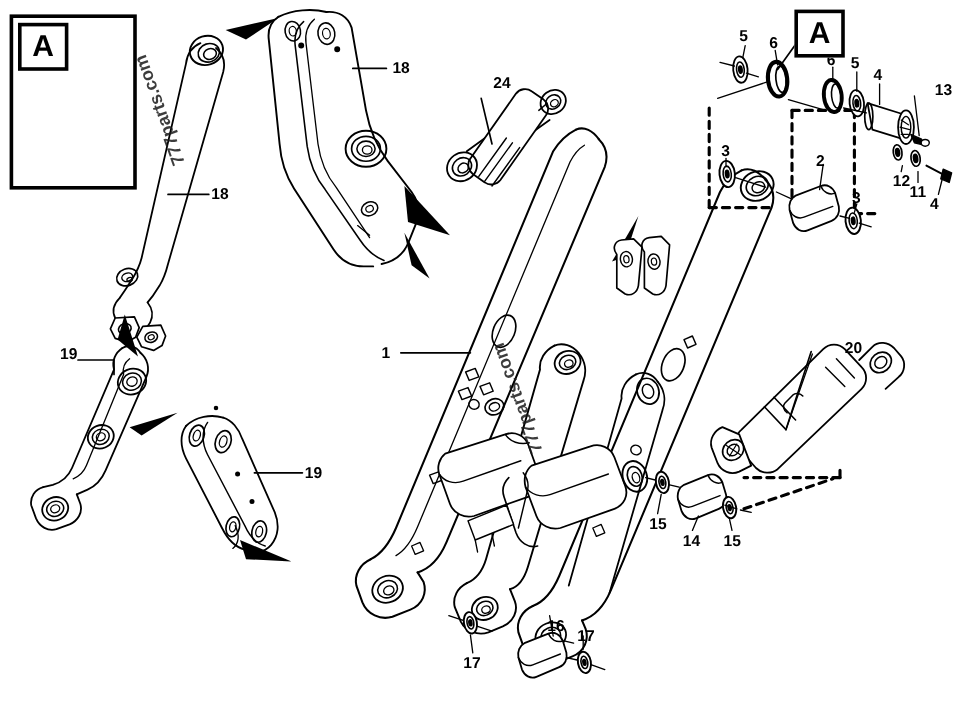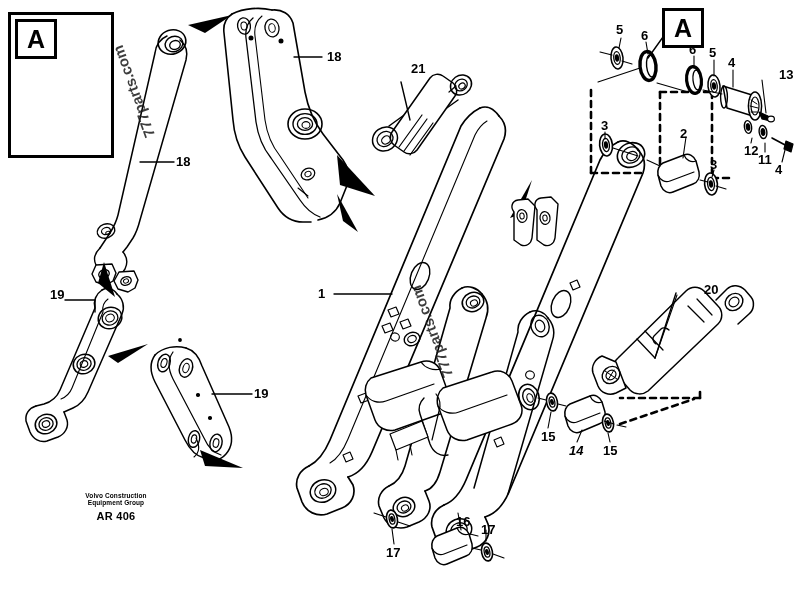--- a/index.html
+++ b/index.html
@@ -476,46 +476,41 @@
   <div class="wm" style="left:440px;top:380px;transform:rotate(250deg);transform-origin:left top;">777parts.com</div>
 
   <span class="lbl" style="left:17px;top:58px;">7</span>
   <span class="lbl" style="left:31px;top:50px;">8</span>
   <span class="lbl" style="left:53px;top:40px;">6</span>
   <span class="lbl" style="left:68px;top:33px;">8</span>
   <span class="lbl" style="left:78px;top:18px;">9</span>
 
   <span class="lbl" style="left:327px;top:50px;">18</span>
   <span class="lbl" style="left:176px;top:155px;">18</span>
-  <span class="lbl" style="left:411px;top:62px;">21</span>
+  <span class="lbl" style="left:411px;top:62px;">24</span>
   <span class="lbl" style="left:318px;top:287px;">1</span>
   <span class="lbl" style="left:50px;top:288px;">19</span>
   <span class="lbl" style="left:254px;top:387px;">19</span>
 
   <span class="lbl" style="left:616px;top:23px;">5</span>
   <span class="lbl" style="left:641px;top:29px;">6</span>
   <span class="lbl" style="left:689px;top:43px;">6</span>
   <span class="lbl" style="left:709px;top:46px;">5</span>
   <span class="lbl" style="left:728px;top:56px;">4</span>
   <span class="lbl" style="left:779px;top:68px;">13</span>
 
   <span class="lbl" style="left:601px;top:119px;">3</span>
   <span class="lbl" style="left:680px;top:127px;">2</span>
   <span class="lbl" style="left:710px;top:158px;">3</span>
   <span class="lbl" style="left:744px;top:144px;text-align:center;">12</span>
   <span class="lbl" style="left:758px;top:153px;">11</span>
   <span class="lbl" style="left:775px;top:163px;">4</span>
 
   <span class="lbl" style="left:704px;top:283px;">20</span>
   <span class="lbl" style="left:541px;top:430px;">15</span>
-  <span class="lbl" style="left:569px;top:444px;font-style:italic;">14</span>
+  <span class="lbl" style="left:569px;top:444px;">14</span>
   <span class="lbl" style="left:603px;top:444px;">15</span>
   <span class="lbl" style="left:386px;top:546px;">17</span>
   <span class="lbl" style="left:456px;top:515px;">16</span>
   <span class="lbl" style="left:481px;top:523px;">17</span>
 
-  <div class="logo-block" style="left:62px;top:492px;width:108px;">
-    <div class="l1">Volvo Construction</div>
-    <div class="l1">Equipment Group</div>
-    <div class="l2">AR 406</div>
-  </div>
 
 </div>
 
 </body></html>

